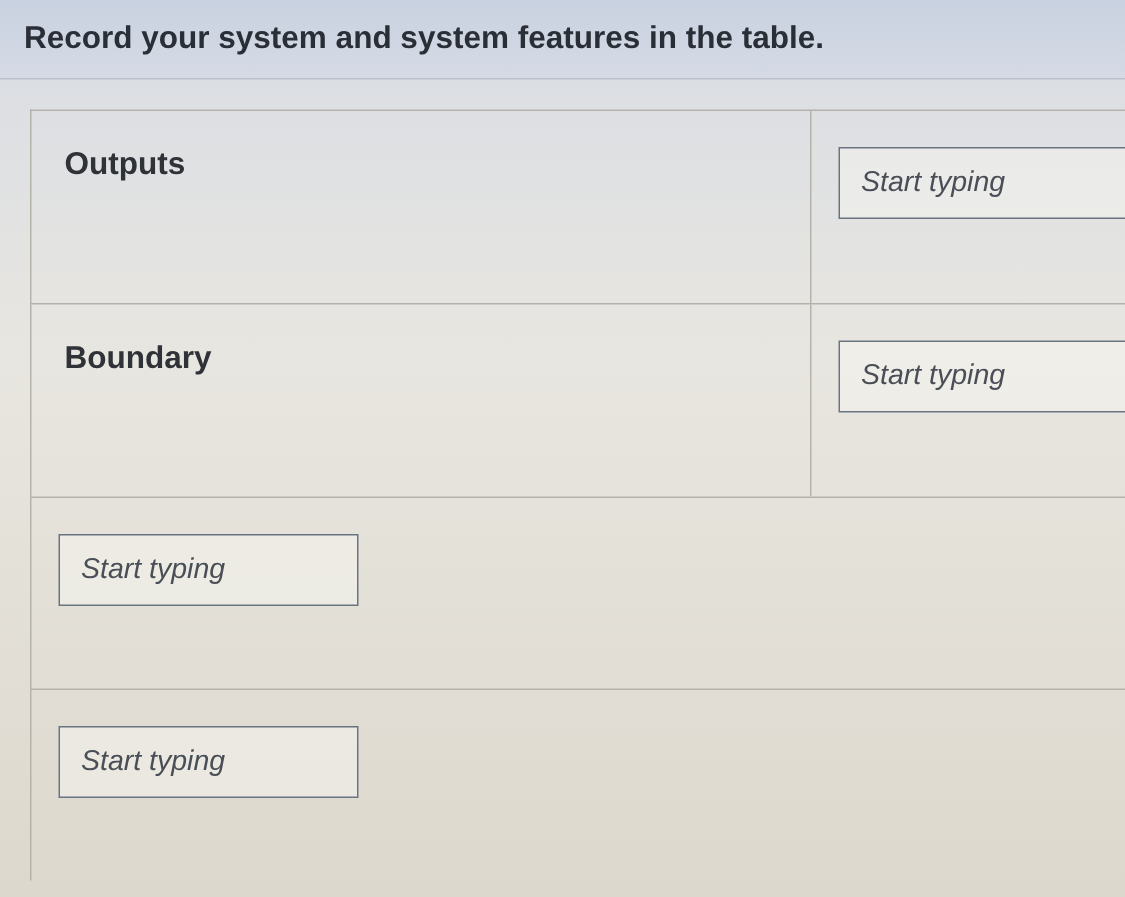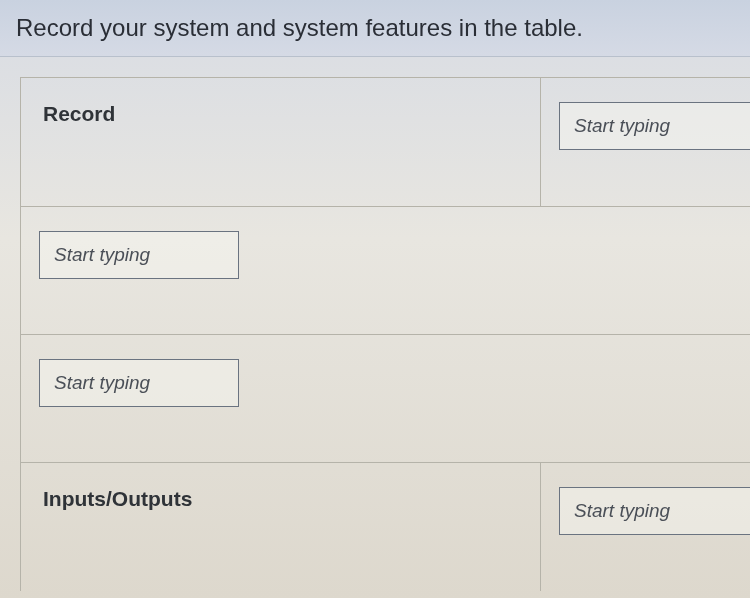--- a/index.html
+++ b/index.html
@@ -13,22 +13,22 @@
       width: 750px;
       height: 598px;
       overflow: hidden;
     }
     .header {
       background: linear-gradient(to bottom, #c9d2e0, #d5dae5);
       padding: 14px 16px;
       border-bottom: 1px solid #b8c0cc;
     }
     .header-text {
-      font-size: 24px;
-      font-weight: 400;
+      font-size: 21px;
+      font-weight: 700;
       color: #2a2e36;
     }
     .table-container {
       padding: 20px 0 0 20px;
     }
     .row {
       display: flex;
       border-top: 1px solid #b5b3a9;
       border-left: 1px solid #b5b3a9;
       min-height: 128px;
@@ -68,21 +68,30 @@
 </head>
 <body>
 
 <div class="header">
   <div class="header-text">Record your system and system features in the table.</div>
 </div>
 
 <div class="table-container">
 
   <div class="row">
-    <div class="label-cell">Record</div>
+    <div class="label-cell">Outputs</div>
+    <div class="input-cell">
+      <div class="input-box" contenteditable="true" style="">
+          <span>Start typing</span>
+        </div>
+    </div>
+  </div>
+
+  <div class="row">
+    <div class="label-cell">Boundary</div>
     <div class="input-cell">
       <div class="input-box" contenteditable="true" style="">
           <span>Start typing</span>
         </div>
     </div>
   </div>
 
   <div class="row">
     <div class="input-cell">
       <div class="input-box" contenteditable="true" style="">
@@ -92,22 +101,13 @@
   </div>
 
   <div class="row">
     <div class="input-cell">
       <div class="input-box" contenteditable="true" style="">
           <span>Start typing</span>
         </div>
     </div>
   </div>
 
-  <div class="row">
-    <div class="label-cell">Inputs/Outputs</div>
-    <div class="input-cell">
-      <div class="input-box" contenteditable="true" style="">
-          <span>Start typing</span>
-        </div>
-    </div>
-  </div>
-
 </div>
 
 </body></html>

